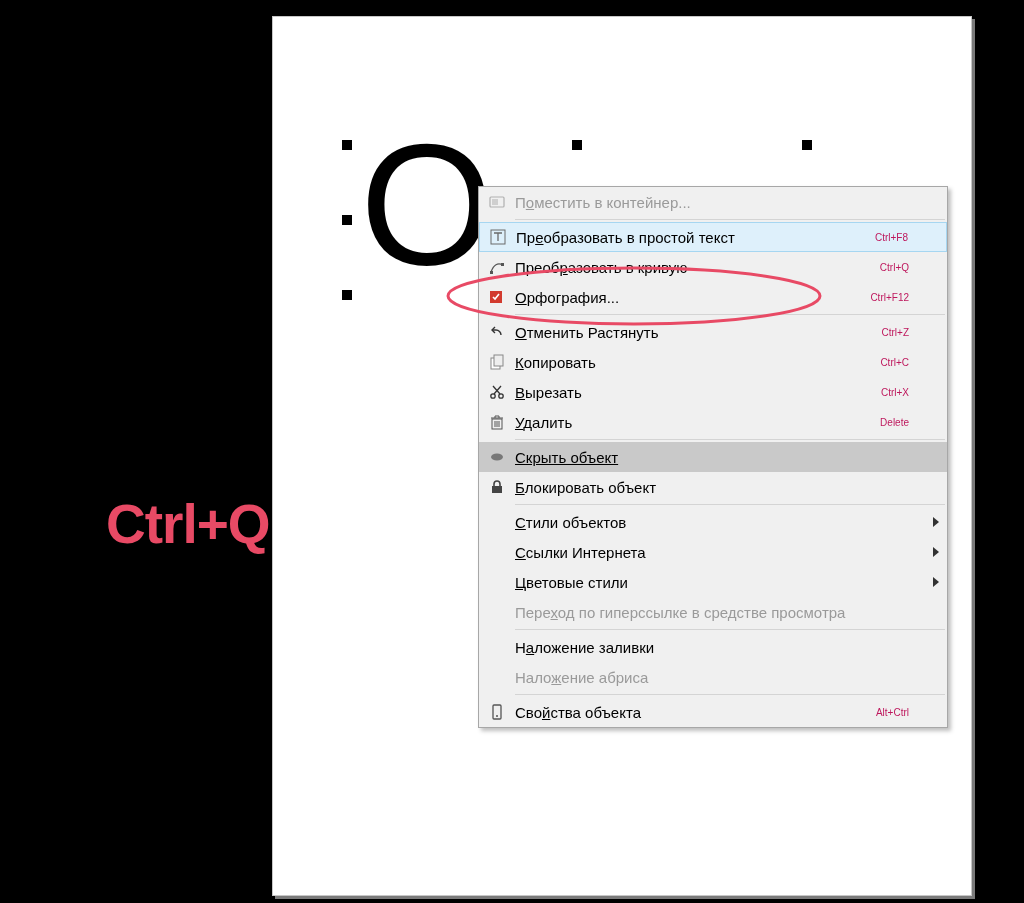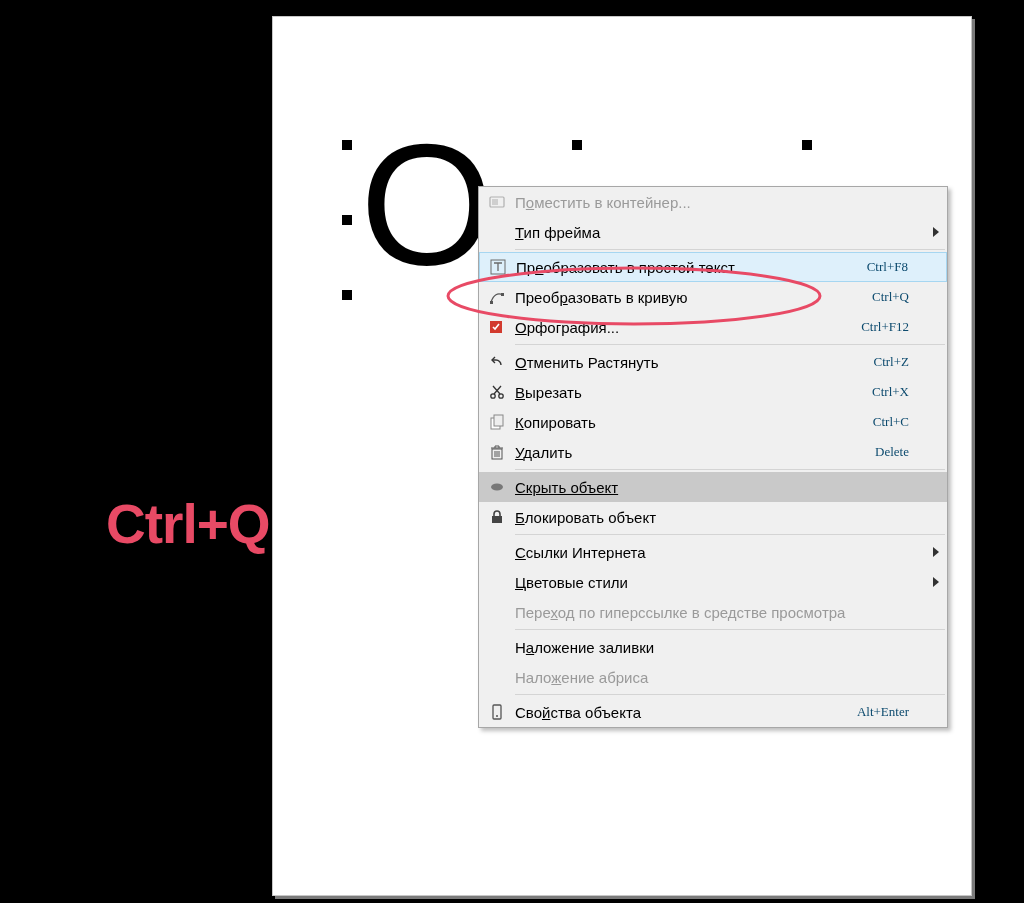--- a/index.html
+++ b/index.html
@@ -93,24 +93,23 @@
       align-items: center;
       flex-shrink: 0;
     }
     .menu-label {
       flex: 1;
       white-space: nowrap;
       padding-right: 6px;
     }
     .menu-shortcut {
       padding-right: 16px;
-      color: #0c4a6e;
-      font-size: 13px;
+      color: #be185d;
+      font-size: 10px;
       white-space: nowrap;
-      font-family: Liberation Serif, serif;
     }
     .menu-submenu {
       width: 22px;
       display: flex;
       justify-content: center;
       align-items: center;
       flex-shrink: 0;
     }
     .menu-sep {
       height: 1px;
@@ -153,27 +152,20 @@
     <div class="menu-item disabled">
       <div class="menu-icon">
         <svg width="16" height="16">
           <rect x="1" y="3" width="14" height="10" rx="1" fill="none" stroke="#b0b0b0" stroke-width="1.2"></rect>
           <rect x="3" y="5" width="6" height="6" fill="#cfcfcf"></rect>
         </svg>
       </div>
       <div class="menu-label">П<span class="mn">о</span>местить в контейнер...</div>
       <div class="menu-submenu"></div>
     </div>
-    <div class="menu-item">
-      <div class="menu-icon"></div>
-      <div class="menu-label"><span class="mn">Т</span>ип фрейма</div>
-      <div class="menu-submenu">
-        <div class="arrow-right"></div>
-      </div>
-    </div>
     <div class="menu-sep"></div>
     <div class="menu-item highlight">
       <div class="menu-icon">
         <svg width="16" height="16">
           <rect x="1" y="1" width="14" height="14" fill="none" stroke="#6a6a6a"></rect>
           <path d="M4 4h8M8 4v8" stroke="#6a6a6a" stroke-width="1.3"></path>
         </svg>
       </div>
       <div class="menu-label">Пр<span class="mn">е</span>образовать в простой текст</div>
       <div class="menu-shortcut">Ctrl+F8</div>
@@ -210,43 +202,43 @@
           <path d="M6 3 3 6l3 3" fill="none" stroke="#333" stroke-width="1.4"></path>
         </svg>
       </div>
       <div class="menu-label"><span class="mn">О</span>тменить Растянуть</div>
       <div class="menu-shortcut">Ctrl+Z</div>
       <div class="menu-submenu"></div>
     </div>
     <div class="menu-item">
       <div class="menu-icon">
         <svg width="16" height="16">
+          <rect x="2" y="4" width="9" height="11" fill="#fff" stroke="#888"></rect>
+          <rect x="5" y="1" width="9" height="11" fill="#eee" stroke="#888"></rect>
+        </svg>
+      </div>
+      <div class="menu-label"><span class="mn">К</span>опировать</div>
+      <div class="menu-shortcut">Ctrl+C</div>
+      <div class="menu-submenu"></div>
+    </div>
+    <div class="menu-item">
+      <div class="menu-icon">
+        <svg width="16" height="16">
           <circle cx="4" cy="12" r="2.2" fill="none" stroke="#333" stroke-width="1.3"></circle>
           <circle cx="12" cy="12" r="2.2" fill="none" stroke="#333" stroke-width="1.3"></circle>
           <path d="M5 10 L12 2 M11 10 L4 2" stroke="#333" stroke-width="1.3"></path>
         </svg>
       </div>
       <div class="menu-label"><span class="mn">В</span>ырезать</div>
       <div class="menu-shortcut">Ctrl+X</div>
       <div class="menu-submenu"></div>
     </div>
     <div class="menu-item">
       <div class="menu-icon">
         <svg width="16" height="16">
-          <rect x="2" y="4" width="9" height="11" fill="#fff" stroke="#888"></rect>
-          <rect x="5" y="1" width="9" height="11" fill="#eee" stroke="#888"></rect>
-        </svg>
-      </div>
-      <div class="menu-label"><span class="mn">К</span>опировать</div>
-      <div class="menu-shortcut">Ctrl+C</div>
-      <div class="menu-submenu"></div>
-    </div>
-    <div class="menu-item">
-      <div class="menu-icon">
-        <svg width="16" height="16">
           <rect x="3" y="5" width="10" height="10" fill="none" stroke="#555"></rect>
           <path d="M2 4h12M6 4V2h4v2" fill="none" stroke="#555"></path>
           <path d="M6 7v6M8 7v6M10 7v6" stroke="#555"></path>
         </svg>
       </div>
       <div class="menu-label"><span class="mn">У</span>далить</div>
       <div class="menu-shortcut">Delete</div>
       <div class="menu-submenu"></div>
     </div>
     <div class="menu-sep"></div>
@@ -265,20 +257,27 @@
           <rect x="3" y="7" width="10" height="7" fill="#444"></rect>
           <path d="M5 7V5a3 3 0 0 1 6 0v2" fill="none" stroke="#444" stroke-width="1.6"></path>
         </svg>
       </div>
       <div class="menu-label"><span class="mn">Б</span>локировать объект</div>
       <div class="menu-submenu"></div>
     </div>
     <div class="menu-sep"></div>
     <div class="menu-item">
       <div class="menu-icon"></div>
+      <div class="menu-label"><span class="mn">С</span>тили объектов</div>
+      <div class="menu-submenu">
+        <div class="arrow-right"></div>
+      </div>
+    </div>
+    <div class="menu-item">
+      <div class="menu-icon"></div>
       <div class="menu-label"><span class="mn">С</span>сылки Интернета</div>
       <div class="menu-submenu">
         <div class="arrow-right"></div>
       </div>
     </div>
     <div class="menu-item">
       <div class="menu-icon"></div>
       <div class="menu-label"><span class="mn">Ц</span>ветовые стили</div>
       <div class="menu-submenu">
         <div class="arrow-right"></div>
@@ -302,20 +301,20 @@
     </div>
     <div class="menu-sep"></div>
     <div class="menu-item">
       <div class="menu-icon">
         <svg width="16" height="16">
           <rect x="4" y="1" width="8" height="14" rx="1" fill="none" stroke="#555" stroke-width="1.3"></rect>
           <circle cx="8" cy="12" r="1" fill="#555"></circle>
         </svg>
       </div>
       <div class="menu-label">Сво<span class="mn">й</span>ства объекта</div>
-      <div class="menu-shortcut">Alt+Enter</div>
+      <div class="menu-shortcut">Alt+Ctrl</div>
       <div class="menu-submenu"></div>
     </div>
   </div>
 
 <svg class="annot" width="380" height="64">
   <ellipse cx="190" cy="32" rx="186" ry="28" fill="none" stroke="#e84a65" stroke-width="3"></ellipse>
 </svg>
 
 </body></html>

